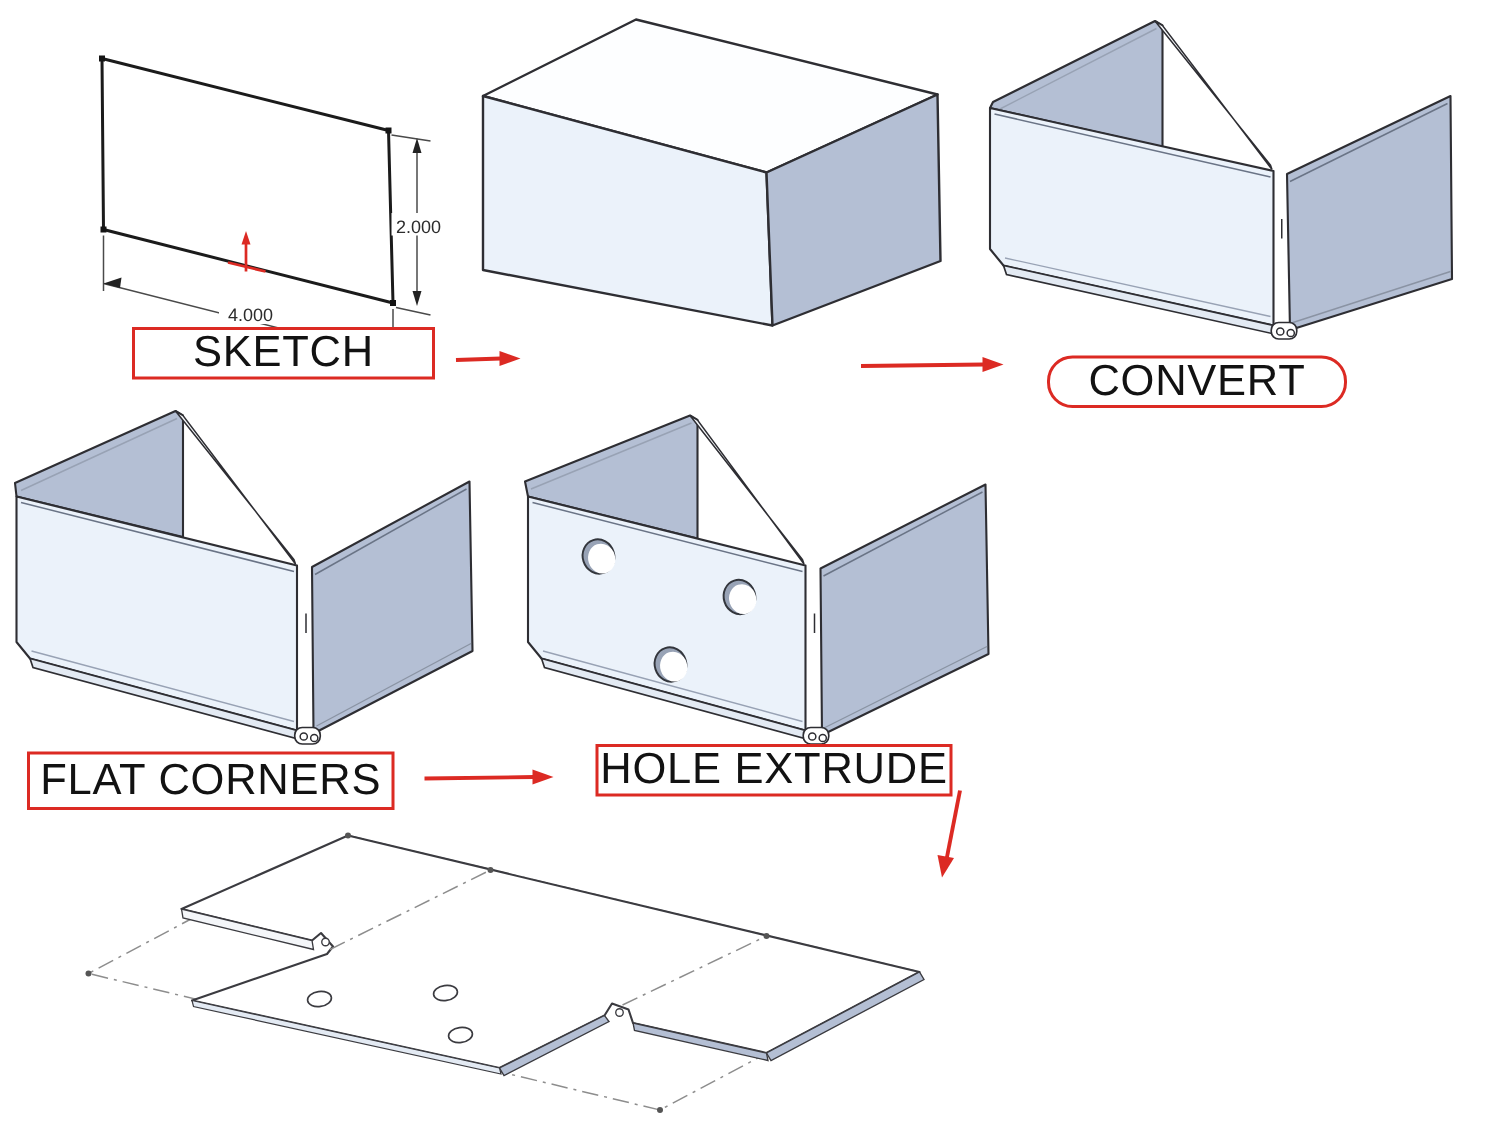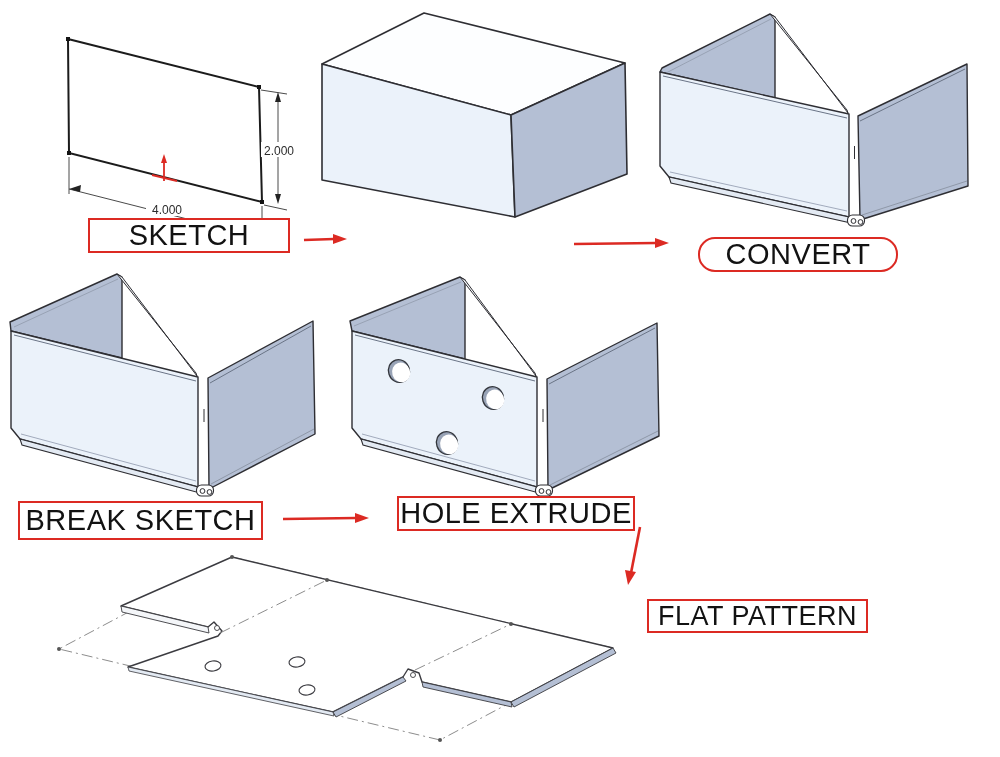--- a/index.html
+++ b/index.html
@@ -135,21 +135,18 @@
     </g>
   </svg>
 
   <div class="label-box" style="left:88px;top:218px;width:202px;height:35px;">
     <span>SKETCH</span>
   </div>
   <div class="label-box" style="left:698px;top:237px;width:200px;height:35px;border-radius:17px;">
     <span>CONVERT</span>
   </div>
   <div class="label-box" style="left:18px;top:501px;width:245px;height:39px;">
-    <span>BREAK SKETCH</span>
+    <span>FLAT CORNERS</span>
   </div>
   <div class="label-box" style="left:397px;top:496px;width:238px;height:35px;">
     <span>HOLE EXTRUDE</span>
   </div>
-  <div class="label-box" style="left:647px;top:599px;width:221px;height:34px;font-size:27px;">
-    <span>FLAT PATTERN</span>
-  </div>
 </div>
 
 </body></html>

